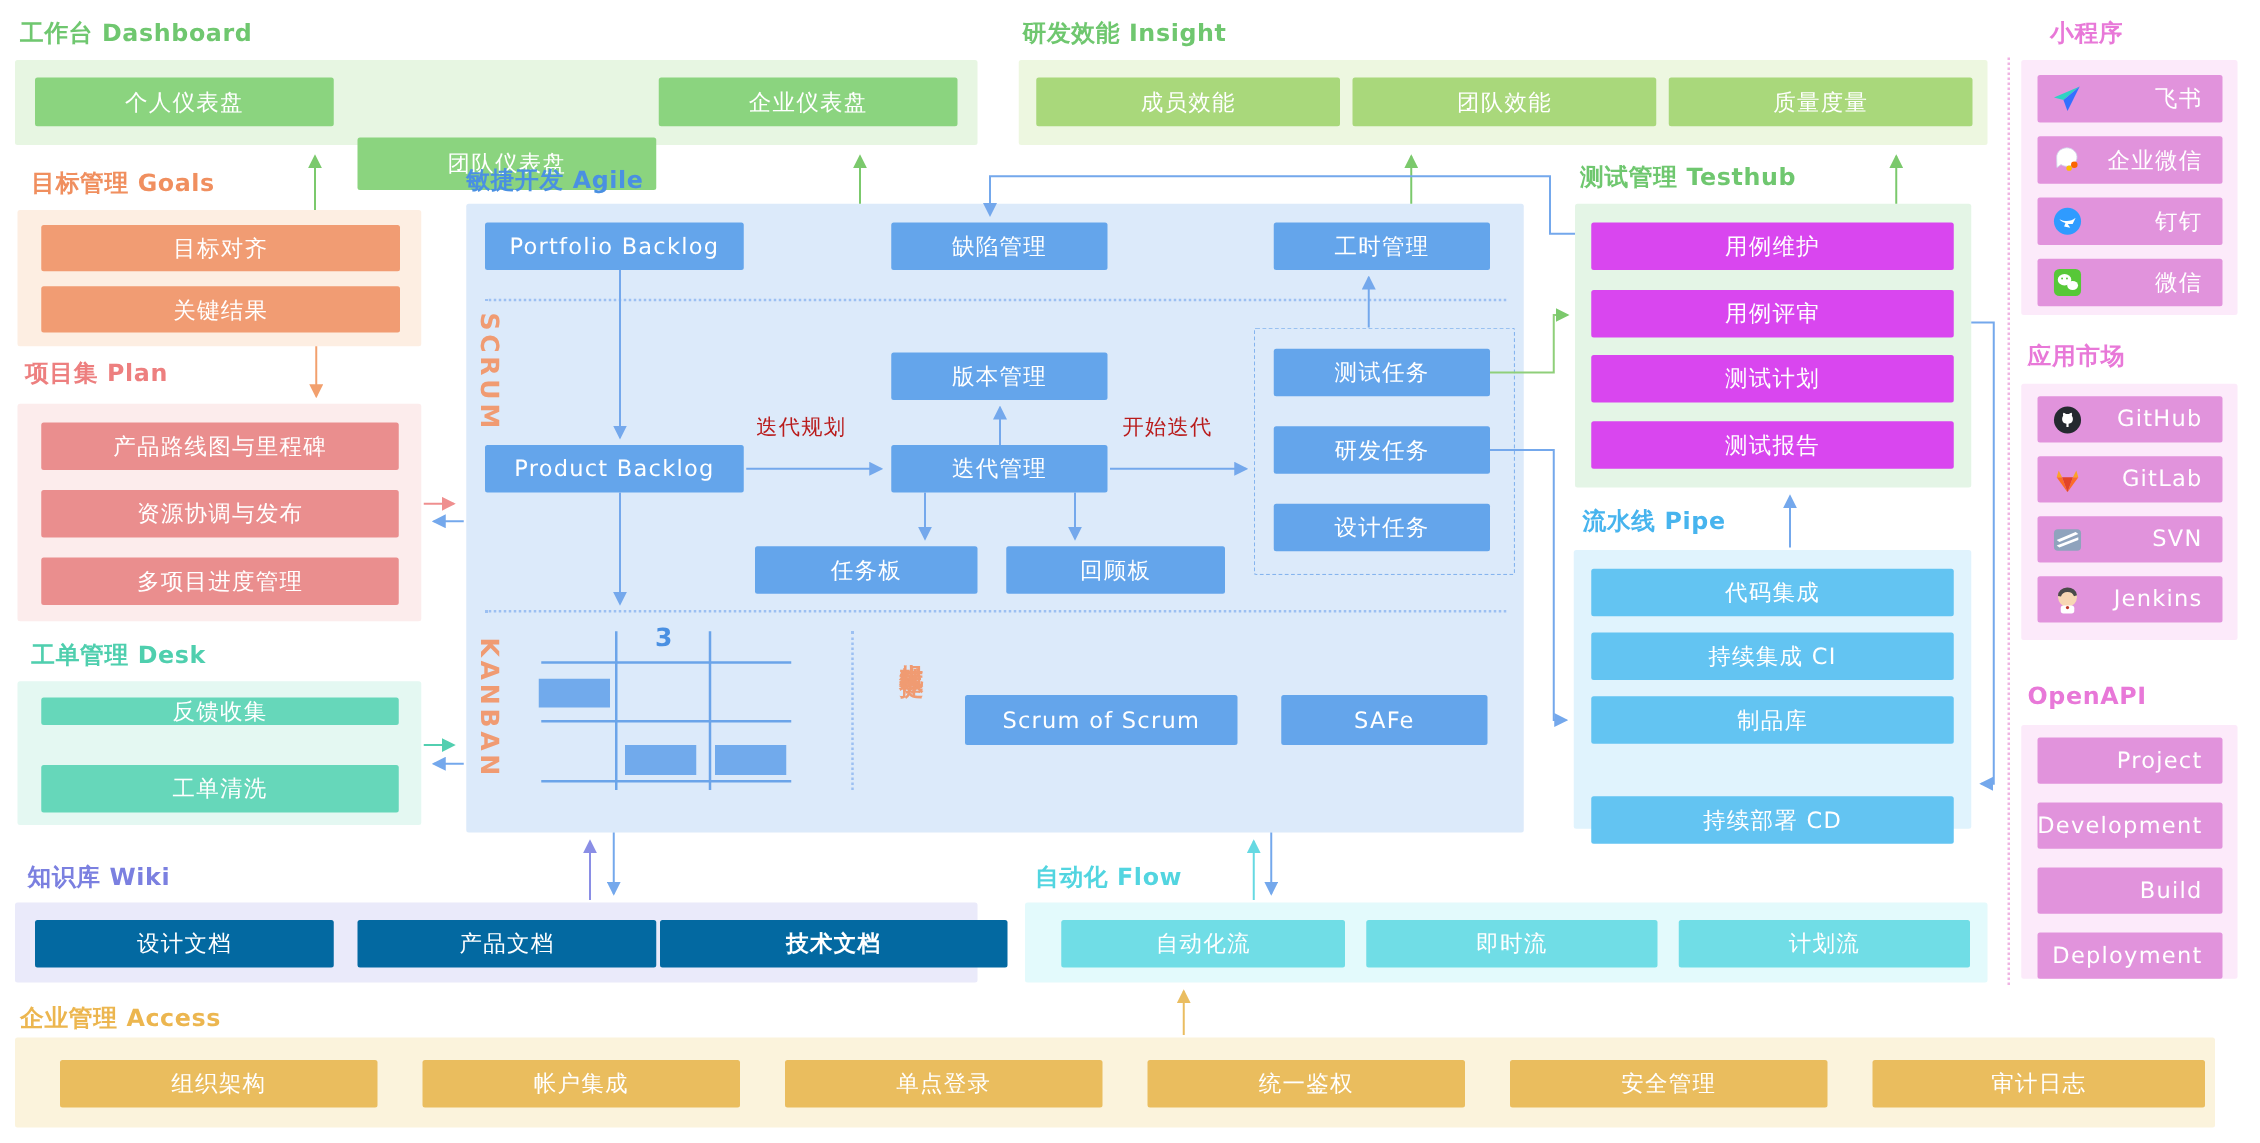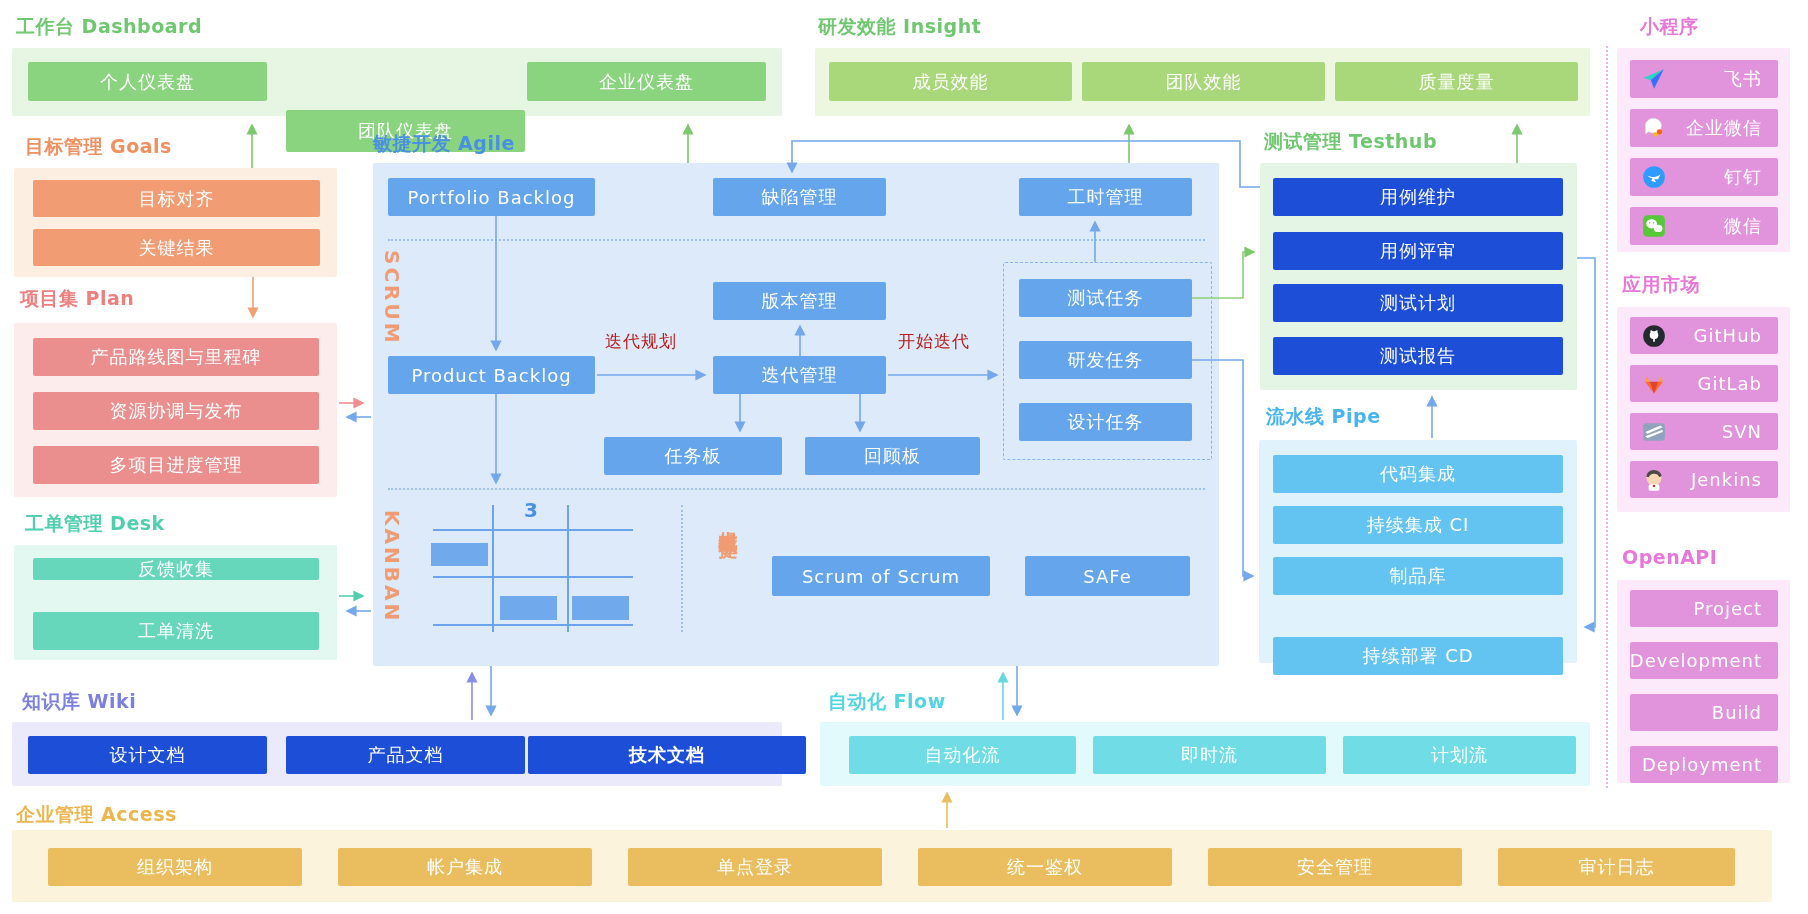--- a/index.html
+++ b/index.html
@@ -18,24 +18,24 @@
   .dashline-v{position:absolute;border-left:2px dotted #9cc0f2;width:0;}
   .pinkline{position:absolute;border-left:2px dotted #f0b3e4;width:0;}
   .dashedbox{position:absolute;border:1px dashed #85b4ee;border-radius:2px;}
   
   .c-dash-label{color:#6fc76f;} .c-dash-panel{background:#e7f6e2;} .c-dash-btn{background:#8bd47f;}
   .c-ins-panel{background:#edf7e0;} .c-ins-btn{background:#a9d87b;}
   .c-mini-label{color:#e878d8;} .c-mini-panel{background:#fceafa;} .c-mini-btn{background:#e193dc;}
   .c-goal-label{color:#f08f5f;} .c-goal-panel{background:#fdeee2;} .c-goal-btn{background:#f19c73;}
   .c-plan-label{color:#ed7f7f;} .c-plan-panel{background:#fcecec;} .c-plan-btn{background:#ea8e8e;}
   .c-desk-label{color:#4fcfae;} .c-desk-panel{background:#e4f8f2;} .c-desk-btn{background:#66d7ba;}
-  .c-wiki-label{color:#7b80e0;} .c-wiki-panel{background:#eaeafa;} .c-wiki-btn{background:#1d4ed8;}
+  .c-wiki-label{color:#7b80e0;} .c-wiki-panel{background:#eaeafa;} .c-wiki-btn{background:#0369a1;}
   .c-acc-label{color:#ecb64f;} .c-acc-panel{background:#fbf3dc;} .c-acc-btn{background:#eabd5e;}
   .c-agile-label{color:#4a90e2;} .c-agile-panel{background:#dceafa;} .c-agile-btn{background:#64a5eb;}
-  .c-test-label{color:#6fc76f;} .c-test-panel{background:#e4f5e6;} .c-test-btn{background:#1d4ed8;}
+  .c-test-label{color:#6fc76f;} .c-test-panel{background:#e4f5e6;} .c-test-btn{background:#d946ef;}
   .c-pipe-label{color:#47b4ee;} .c-pipe-panel{background:#e0f3fd;} .c-pipe-btn{background:#63c4f2;}
   .c-flow-label{color:#52d5e0;} .c-flow-panel{background:#e3fafc;} .c-flow-btn{background:#70dde6;}
   .connectors{position:absolute;left:0;top:0;pointer-events:none;}
   .kanban-svg{position:absolute;}
   .wip{position:absolute;font-size:20px;color:#4a90e2;font-weight:600;}
 </style>
 </head>
 <body>
 
 <div class="stage">
@@ -119,21 +119,21 @@
   <div class="btn c-wiki-btn" style="left:286px;top:736px;width:239px;height:38px;">产品文档</div>
   <div class="btn c-wiki-btn" style="left:528px;top:736px;width:278px;height:38px;font-weight:bold;">技术文档</div>
 
   <div class="sec-label c-acc-label" style="left:16px;top:802px;">企业管理 Access</div>
   <div class="panel c-acc-panel" style="left:12px;top:830px;width:1760px;height:72px;"></div>
   <div class="btn c-acc-btn" style="left:48px;top:848px;width:254px;height:38px;">组织架构</div>
   <div class="btn c-acc-btn" style="left:338px;top:848px;width:254px;height:38px;">帐户集成</div>
   <div class="btn c-acc-btn" style="left:628px;top:848px;width:254px;height:38px;">单点登录</div>
   <div class="btn c-acc-btn" style="left:918px;top:848px;width:254px;height:38px;">统一鉴权</div>
   <div class="btn c-acc-btn" style="left:1208px;top:848px;width:254px;height:38px;">安全管理</div>
-  <div class="btn c-acc-btn" style="left:1498px;top:848px;width:237px;height:38px;">审计日志</div>
+  <div class="btn c-acc-btn" style="left:1498px;top:848px;width:266px;height:38px;">审计日志</div>
 
   <div class="sec-label c-agile-label" style="left:373px;top:131px;">敏捷开发 Agile</div>
   <div class="panel c-agile-panel" style="left:373px;top:163px;width:846px;height:503px;"></div>
 
   <div class="btn c-agile-btn" style="left:388px;top:178px;width:207px;height:38px;">Portfolio Backlog</div>
   <div class="btn c-agile-btn" style="left:713px;top:178px;width:173px;height:38px;">缺陷管理</div>
   <div class="btn c-agile-btn" style="left:1019px;top:178px;width:173px;height:38px;">工时管理</div>
 
   <div class="dotline" style="left:388px;top:239px;width:817px;"></div>
   <div class="vlabel" style="left:380px;top:250px;">SCRUM</div>

